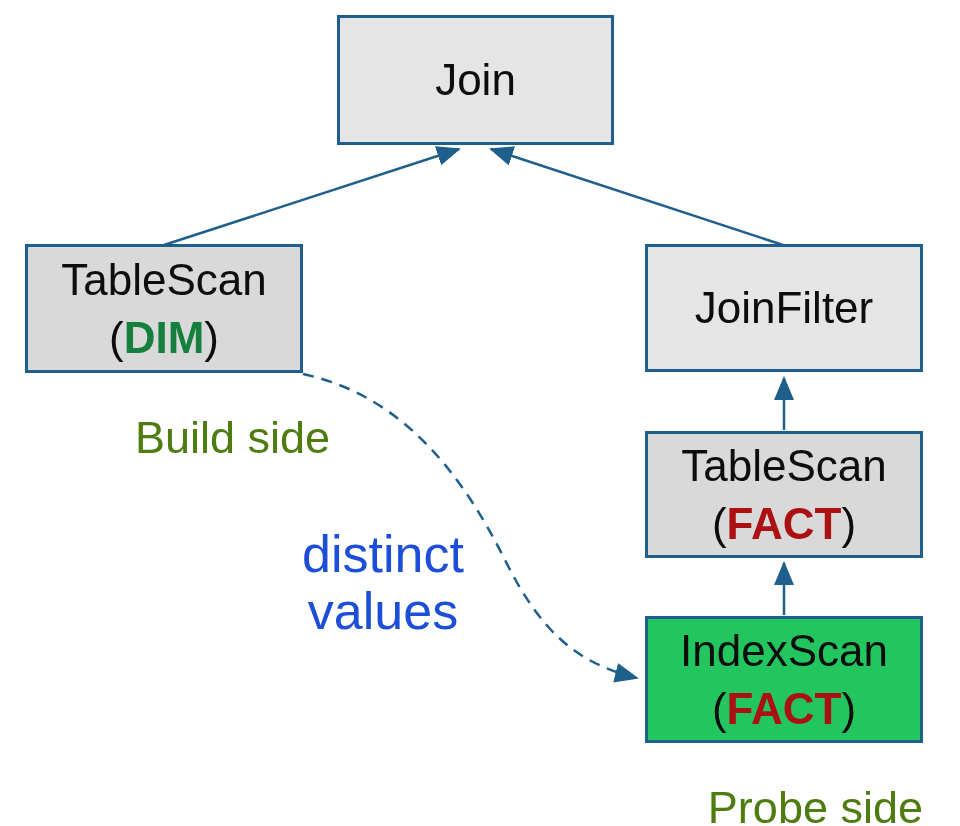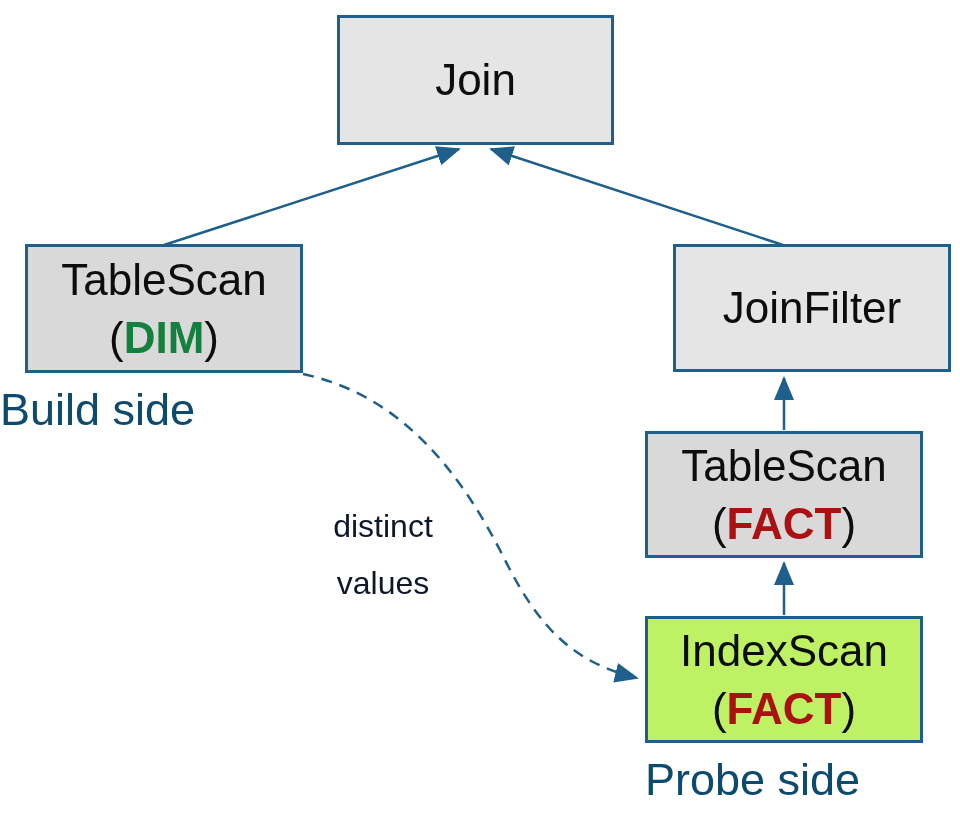--- a/index.html
+++ b/index.html
@@ -23,38 +23,39 @@
     display: flex;
     align-items: center;
     justify-content: center;
     text-align: center;
     color: #0d0d0d;
     font-size: 44px;
     line-height: 58px;
   }
   .fill-yellow { background: #e5e5e5; }
   .fill-gray   { background: #d9d9d9; }
-  .fill-green  { background: #bef264; }
+  .fill-green  { background: #22c55e; }
   .tag { font-weight: bold; }
   .tag-dim  { color: #15803d; }
   .tag-fact { color: #ab1013; margin-top: 8px; }
   .caption {
     position: absolute;
-    color: #0c4a6e;
+    color: #4d7c0f;
     font-size: 45px;
     line-height: 52px;
-    text-align: left;
+    text-align: right;
+    margin-top: 28px;
   }
   .edge-label {
     position: absolute;
     left: 258px;
-    top: 498px;
+    top: 526px;
     width: 250px;
-    color: #0f172a;
-    font-size: 32px;
+    color: #1d4ed8;
+    font-size: 52px;
     line-height: 57px;
     text-align: center;
   }
 </style>
 </head>
 <body>
 
 <div class="canvas">
 
   <svg class="edges" viewBox="0 0 960 826">
@@ -74,21 +75,21 @@
     <span>Join</span>
   </div>
 
   <div class="node fill-gray" style="left:25px; top:244px; width:278px; height:129px;">
     <div>
       <div>TableScan</div>
       <div><span>(</span><span class="tag tag-dim">DIM</span><span>)</span></div>
     </div>
   </div>
 
-  <div class="node fill-yellow" style="left:645px; top:244px; width:278px; height:128px;margin-left:28px;">
+  <div class="node fill-yellow" style="left:645px; top:244px; width:278px; height:128px;">
     <span>JoinFilter</span>
   </div>
 
   <div class="node fill-gray" style="left:645px; top:431px; width:278px; height:127px;">
     <div>
       <div>TableScan</div>
       <div><span>(</span><span class="tag tag-fact">FACT</span><span>)</span></div>
     </div>
   </div>
 

